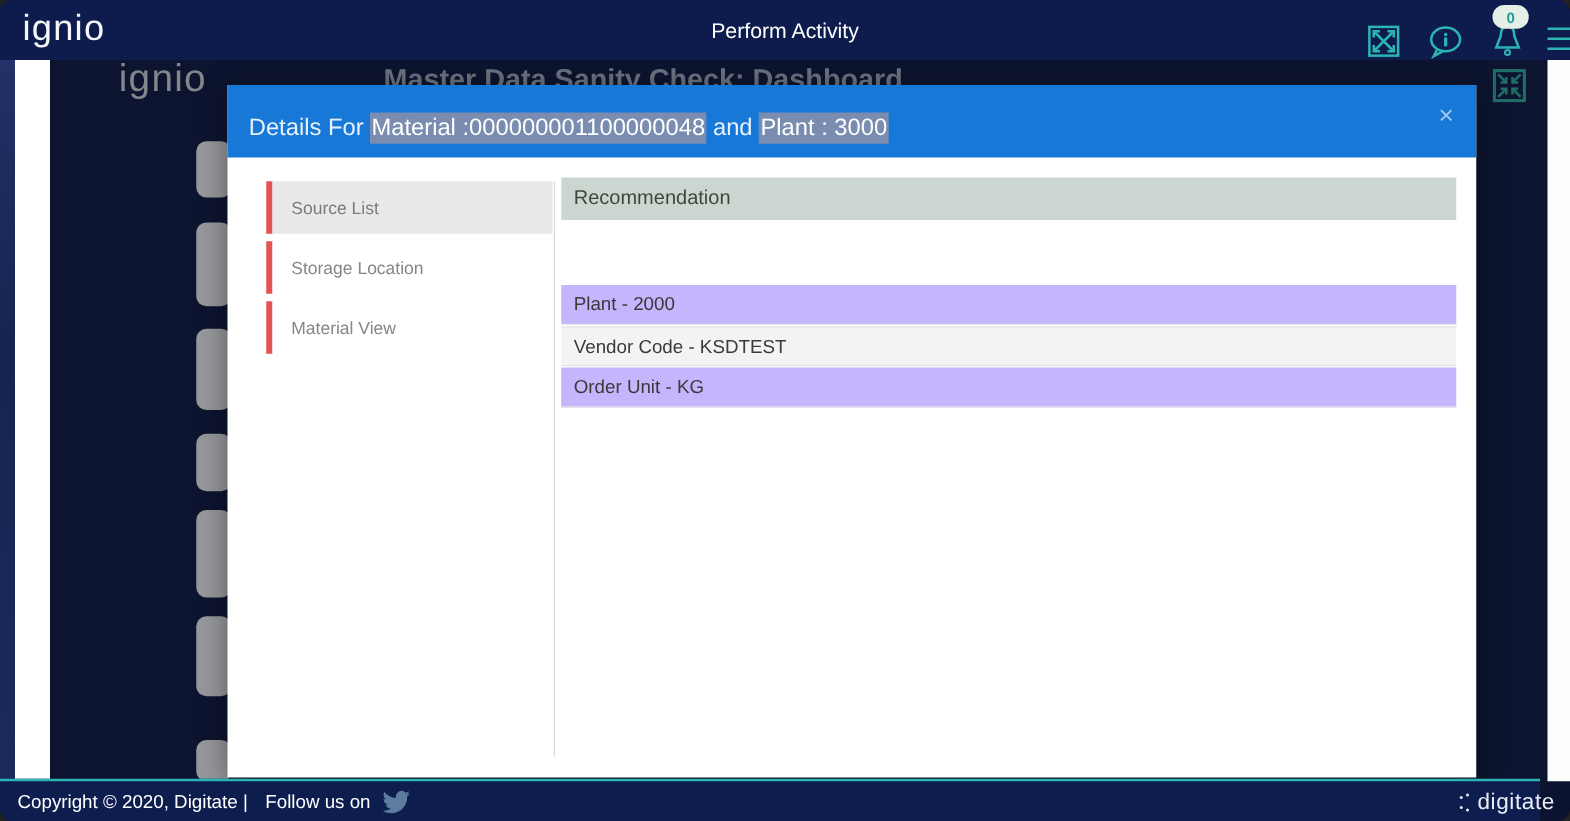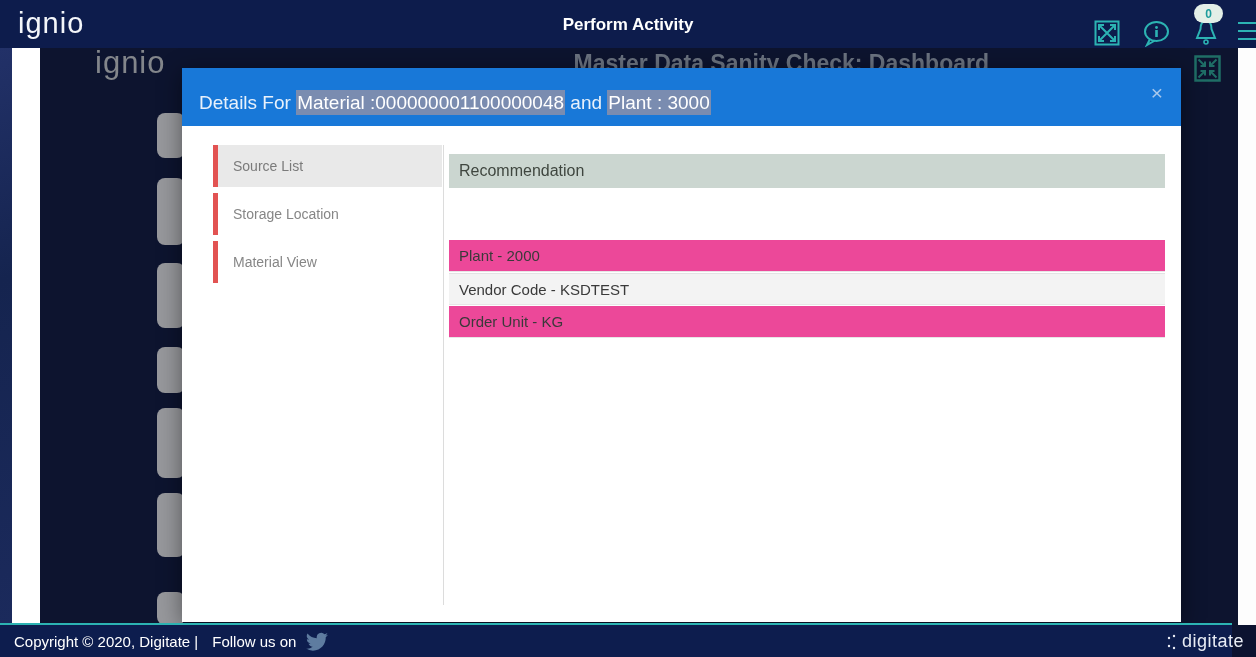--- a/index.html
+++ b/index.html
@@ -1,54 +1,54 @@
 <!DOCTYPE html>
 <html><head>
 <meta charset="utf-8">
 <style>
   * { margin:0; padding:0; box-sizing:border-box; }
   html,body { background:#222; }
   .screen {
     position:relative; width:1256px; height:657px; overflow:hidden;
-    font-family:"Liberation Sans", sans-serif; background:#0c1330;
+    font-family:"Liberation Sans", sans-serif; background:#0c1330;border-radius:10px;
   }
 
   
   .app-header {
     position:absolute; left:0; top:0; width:1256px; height:48px;
     background:#0d1c4c; z-index:30; display:flex; align-items:center;
   }
   .app-logo {
     position:absolute; left:18px; top:6px; color:#f4f6fa; font-size:29px;
     font-weight:400; letter-spacing:1px; line-height:34px;
   }
   .app-title {
     position:absolute; left:0; right:0; text-align:center; color:#ffffff;
-    font-size:17px; font-weight:700; top:15px;
+    font-size:17px; font-weight:400; top:15px;
   }
   .hicon { position:absolute; top:20px; width:26px; height:26px; cursor:pointer; }
   .hicon svg { display:block; }
   .badge {
     position:absolute; left:1194px; top:4px; min-width:29px; height:19px; z-index:31;
     background:#e3efe7; border-radius:10px; color:#1d9c9c; font-size:12px; font-weight:700;
     display:flex; align-items:center; justify-content:center; padding:0 6px;
   }
   .hamburger { position:absolute; left:1238px; top:22px; width:26px; cursor:pointer; }
   .hamburger div { height:2px; background:#2cb3b3; margin-bottom:6px; width:26px; }
 
   
   .page-bg { position:absolute; left:0; top:48px; width:1256px; height:577px; z-index:1; }
   .frame-left { position:absolute; left:0; top:0; width:12px; height:577px;
     background:linear-gradient(160deg,#223168 0%,#15244f 40%,#1b2a5c 100%); }
   .rail-left { position:absolute; left:12px; top:0; width:28px; height:577px; background:#ffffff; }
   .rail-right { position:absolute; left:1238px; top:0; width:18px; height:577px; background:#fdfdfd; }
   .page-dim { position:absolute; left:40px; top:0; width:1198px; height:577px; background:#0d142f; }
   .bg-logo { position:absolute; left:55px; top:-3px; color:#83868b; font-size:31px;
     letter-spacing:1px; font-weight:400; }
-  .bg-title { position:absolute; left:0; width:949px; text-align:right; top:2px;
+  .bg-title { position:absolute; left:0; width:949px; text-align:center; top:2px;
     color:#6b7380; font-size:23px; font-weight:700; }
   .bg-tile { position:absolute; left:117px; width:28px; background:#97989c; border-radius:8px; }
   .bg-compress { position:absolute; left:1154px; top:7px; width:27px; height:27px; }
 
   
   .modal {
     position:absolute; left:182px; top:68px; width:999px; height:554px;
     background:#ffffff; z-index:10; box-shadow:0 4px 22px rgba(0,0,0,0.45);
   }
   .modal-header {
@@ -64,28 +64,28 @@
 
   .mnav-item { position:absolute; left:31px; width:229px; height:42px; cursor:pointer; }
   .mnav-bar { position:absolute; left:0; top:0; width:5px; height:42px; background:#e25352; }
   .mnav-label {
     position:absolute; left:5px; top:0; right:0; height:42px; display:flex; align-items:center;
     padding-left:15px; color:#868686; font-size:14px; background:#ffffff;
   }
   .mnav-item.active .mnav-label { background:#e9e9e9; color:#7b7b7b; }
   .mnav-divider { position:absolute; left:261px; top:77px; width:1px; height:460px; background:#dcdcdc; }
 
-  .mcontent { position:absolute; left:267px; top:12px; width:716px; height:554px; }
+  .mcontent { position:absolute; left:267px; top:0; width:716px; height:554px; }
   .rec-header {
     position:absolute; left:0; top:74px; width:716px; height:34px; background:#cbd6d0;
     display:flex; align-items:center; padding-left:10px; color:#3f463f; font-size:16px;
   }
   .rec-row {
     position:absolute; left:0; width:716px; height:32px; display:flex; align-items:center;
-    padding-left:10px; color:#3a3a3a; font-size:15px; background:#ec4899;
+    padding-left:10px; color:#3a3a3a; font-size:15px; background:#c4b5fd;
     border-bottom:1px solid #e6e6e6;
   }
   .rec-row.alt { background:#f3f3f3; border-top:1px solid #e3e3e3; }
   .rec-footnote {
     position:absolute; left:0; top:525px; width:716px; height:29px; background:#cbd6d0;
     display:flex; align-items:center; padding-left:2px; color:#4a5049; font-size:15px;
     overflow:hidden;
   }
 
   

